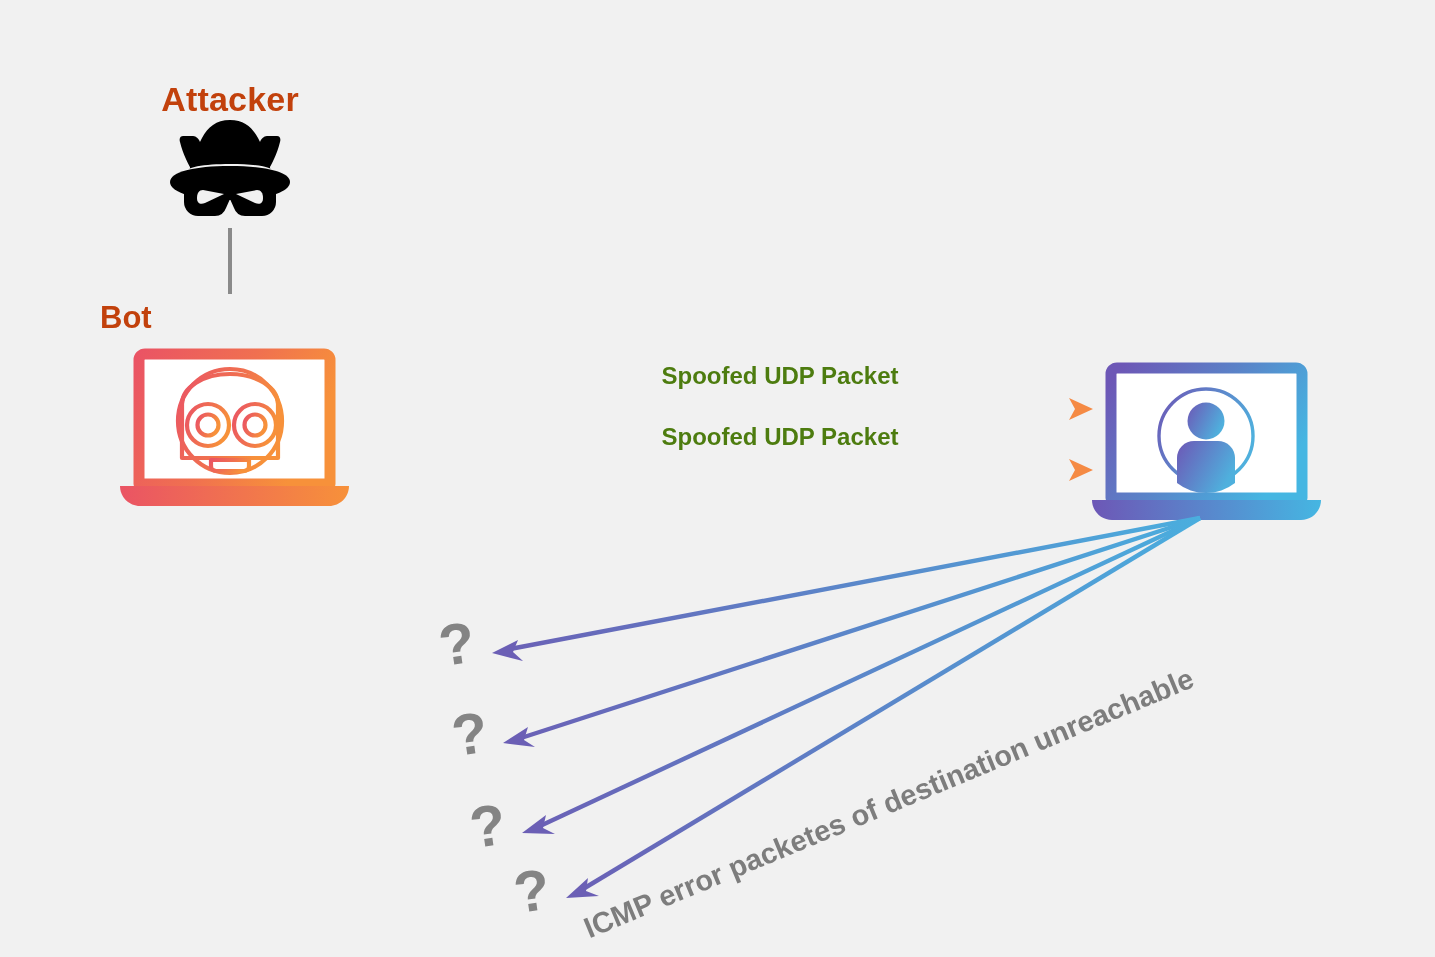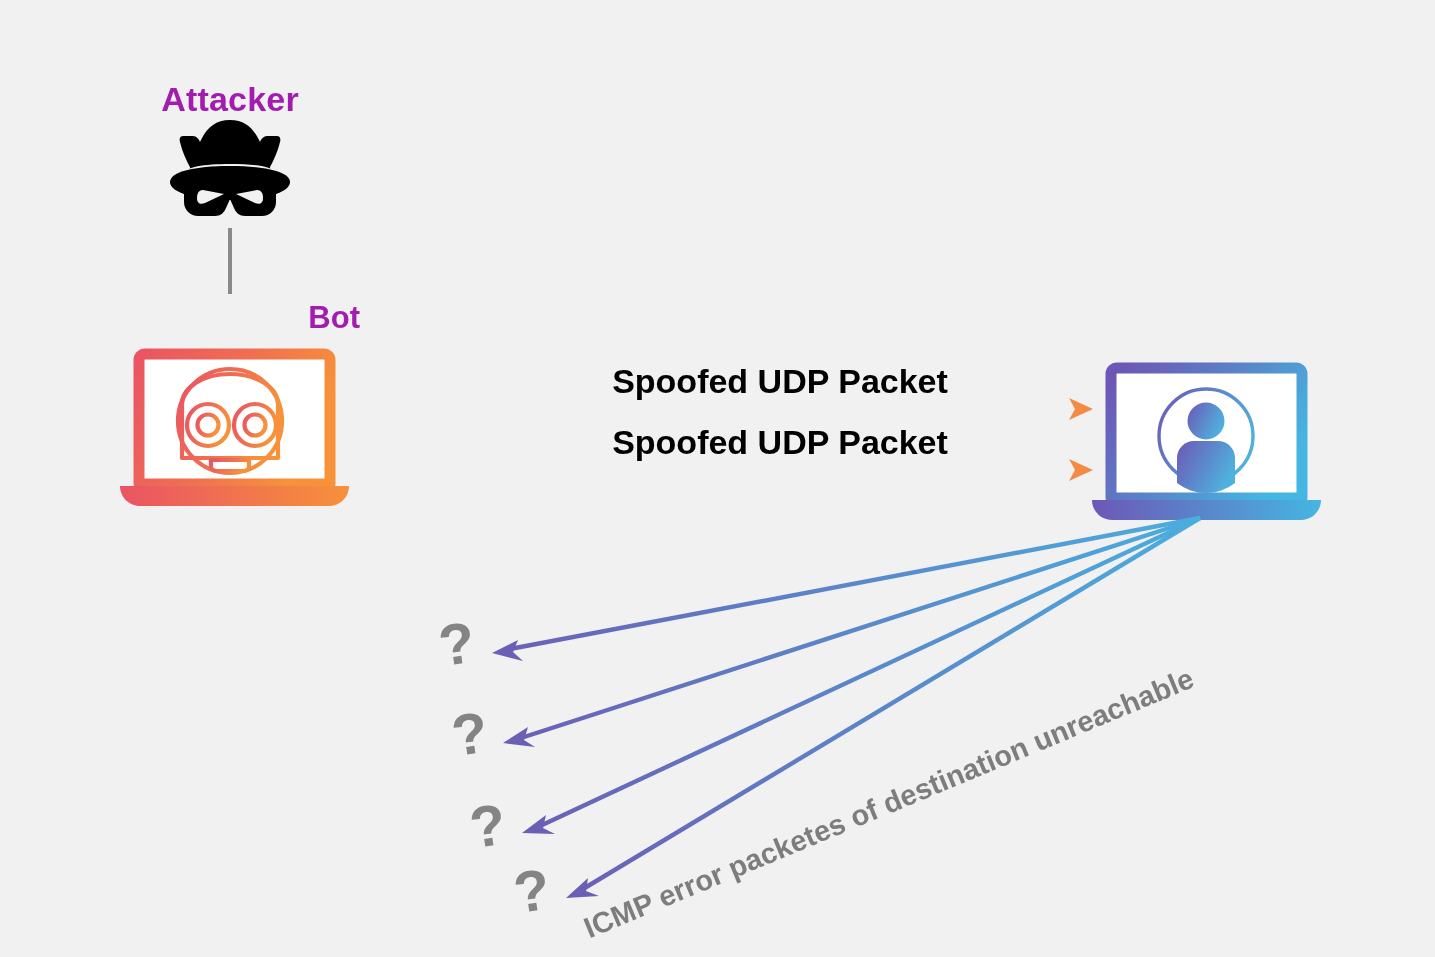--- a/index.html
+++ b/index.html
@@ -19,53 +19,53 @@
   }
   #diagram-svg {
     position: absolute;
     left: 0;
     top: 0;
     width: 1435px;
     height: 957px;
   }
   .lbl {
     position: absolute;
-    color: #a21caf;
+    color: #c2410c;
     font-weight: bold;
     white-space: nowrap;
     font-family: "Liberation Sans", sans-serif;
   }
   #label-attacker {
     left: 0;
     top: 80px;
     width: 460px;
     text-align: center;
     font-size: 34px;
     letter-spacing: 0.2px;
   }
   #label-bot {
     left: 100px;
     top: 300px;
     width: 260px;
-    text-align: right;
+    text-align: left;
     font-size: 31px;
   }
   #label-target {
     left: 1075px;
     top: 303px;
     width: 260px;
     text-align: center;
     font-size: 31px;
   }
   .packet-label {
     left: 430px;
     width: 700px;
     text-align: center;
-    font-size: 34px;
-    color: #000000;
+    font-size: 24px;
+    color: #4d7c0f;
   }
   #label-packet-1 { top: 362px; }
   #label-packet-2 { top: 423px; }
   #label-icmp {
     left: 592px;
     top: 912px;
     font-size: 29px;
     color: #7d7d7d;
     transform-origin: left bottom;
     transform: rotate(-22.6deg);

